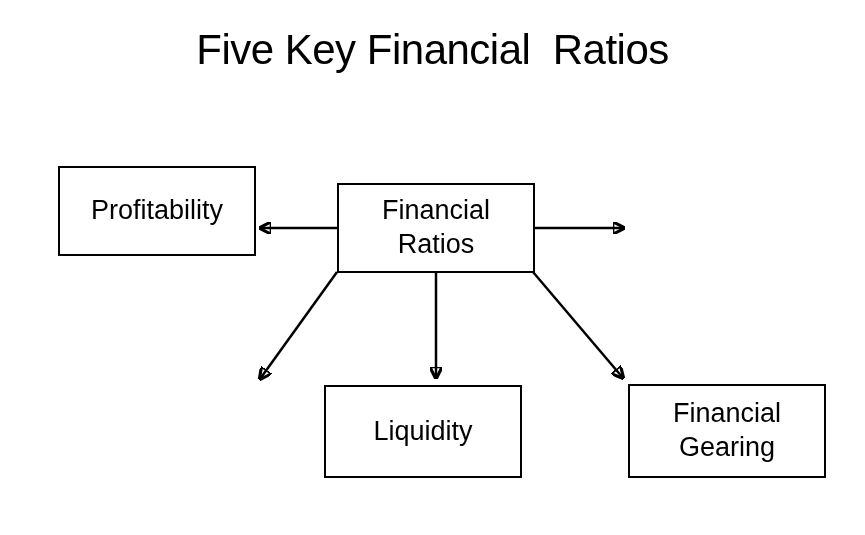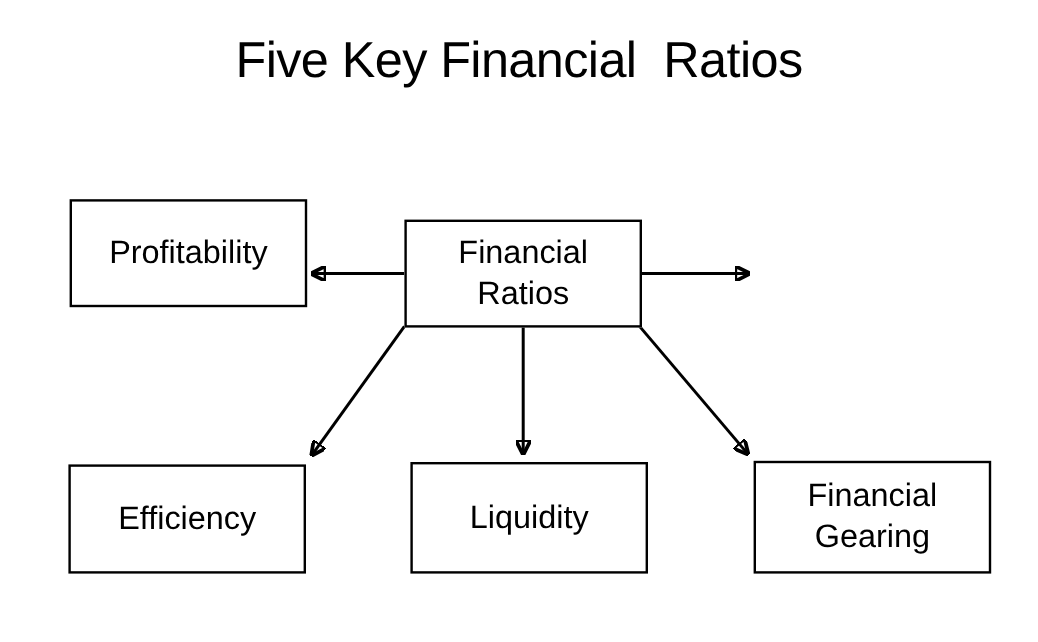--- a/index.html
+++ b/index.html
@@ -38,21 +38,21 @@
     justify-content: center;
     text-align: center;
     font-size: 27px;
     line-height: 1.25;
     white-space: pre-line;
   }
   .node-profitability { left: 58px;  top: 166px; width: 198px; height: 90px; }
   .node-center        { left: 337px; top: 183px; width: 198px; height: 90px; }
   .node-investment    { left: 628px; top: 182px; width: 198px; height: 91px; }
   .node-efficiency    { left: 57px;  top: 387px; width: 198px; height: 91px; }
-  .node-liquidity     { left: 342px; top: 385px; width: 198px; height: 93px; }
+  .node-liquidity     { left: 324px; top: 385px; width: 198px; height: 93px; }
   .node-gearing       { left: 628px; top: 384px; width: 198px; height: 94px; }
   .arrow-layer {
     position: absolute;
     left: 0;
     top: 0;
     width: 865px;
     height: 535px;
     pointer-events: none;
   }
   .arrow-layer path {
@@ -80,20 +80,19 @@
     <path d="M436,272 L436,378" marker-end="url(#arrowhead)"></path>
     <path d="M533,272 L623,378" marker-end="url(#arrowhead)"></path>
   </svg>
 
   <div class="node node-center">Financial
 Ratios</div>
 
   <div class="node node-profitability">Profitability</div>
 
 
-  <div class="node node-efficiency">Efficiency</div>
 
   <div class="node node-liquidity">Liquidity</div>
 
   <div class="node node-gearing">Financial
 Gearing</div>
 
 </div>
 
 </body></html>

